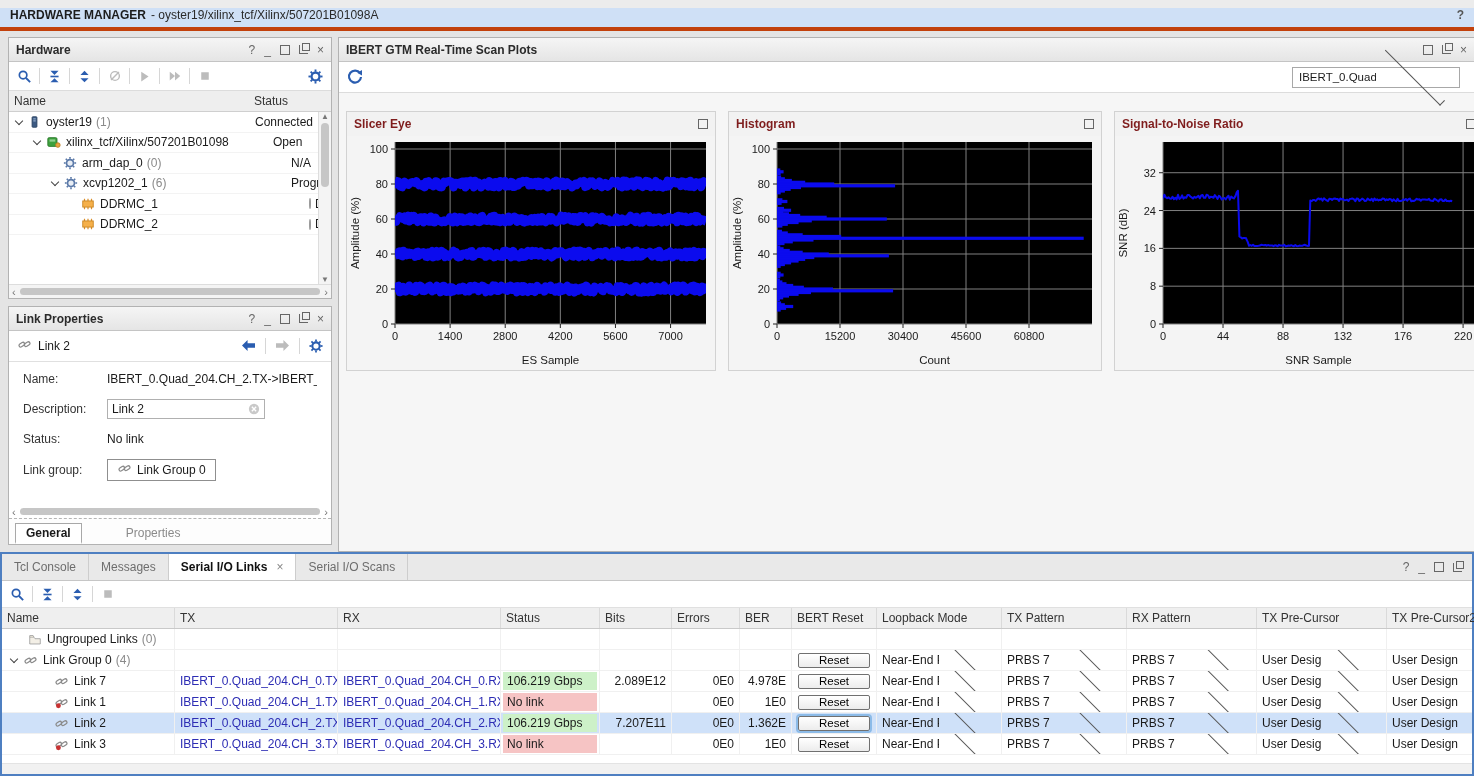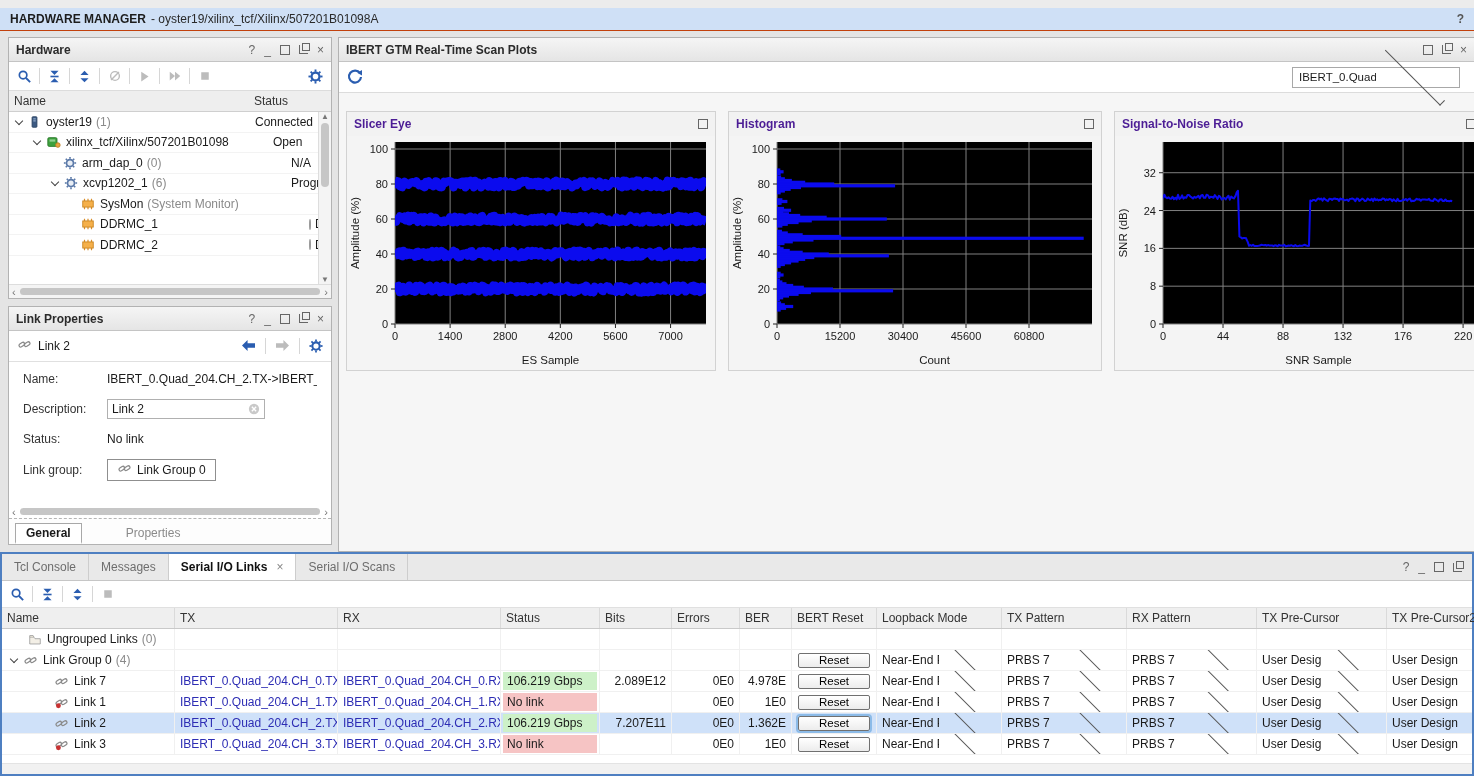--- a/index.html
+++ b/index.html
@@ -1,18 +1,18 @@
 <!DOCTYPE html>
 <html><head>
 <meta charset="utf-8">
 <style>
   html,body{margin:0;padding:0;background:#fff;font-family:"Liberation Sans","DejaVu Sans",sans-serif;font-size:12px;color:#1a1a1a;}
   #app{position:relative;width:1474px;height:776px;overflow:hidden;background:#e8e8e8;}
   .top-strip{position:absolute;left:0;top:0;width:1474px;height:8px;background:#ececec;border-bottom:1px solid #c9c9c9;}
-  .titlebar{position:absolute;left:0;top:8px;width:1474px;height:23px;background:#cfe0f6;border-bottom:1px solid #c2410c;display:flex;align-items:center;padding:0 10px;box-sizing:border-box;}
+  .titlebar{position:absolute;left:0;top:8px;width:1474px;height:23px;background:#cfe0f6;border-bottom:4px solid #c2410c;display:flex;align-items:flex-start;padding:0 10px;box-sizing:border-box;}
   .titlebar b{font-weight:bold;color:#1c1c1c;}
   .titlebar .ctx{margin-left:5px;color:#2a2a2a;}
   .titlebar .help{margin-left:auto;color:#555;font-weight:bold;cursor:default;}
   .workspace{position:absolute;left:0;top:31px;width:1474px;height:521px;background:#e4e4e4;}
   .panel{position:absolute;background:#fff;border:1px solid #b2b2b2;display:flex;flex-direction:column;box-sizing:border-box;}
   .phead{height:24px;min-height:24px;background:linear-gradient(#f5f5f5,#e5e5e5);border-bottom:1px solid #c4c4c4;display:flex;align-items:center;padding:0 7px;font-weight:bold;color:#2b2b2b;box-sizing:border-box;}
   .winbtns{margin-left:auto;display:flex;gap:9px;color:#666;align-items:center;font-weight:normal;}
   .winbtns span{cursor:default;line-height:10px;}
   .ico-box{display:inline-block;width:8px;height:8px;border:1px solid #666;}
   .ico-float{position:relative;display:inline-block;width:8px;height:8px;border-left:1px solid #666;border-bottom:1px solid #666;}
@@ -44,21 +44,21 @@
   .lp-chipbtn{display:inline-flex;align-items:center;gap:5px;border:1px solid #8f8f8f;height:20px;padding:0 9px;background:#fff;}
   .lp-tabs{height:25px;min-height:25px;display:flex;align-items:flex-end;padding-left:6px;gap:14px;border-top:1px dashed #b5b5b5;background:#fdfdfd;}
   .lp-tab-sel{border:1px solid #a8a8a8;border-bottom:2px solid #fff;background:#fff;font-weight:bold;padding:2px 10px;}
   .lp-tab{color:#8a8a8a;padding:2px 4px 4px;margin-left:26px;}
   
   .scan-body{flex:1;background:#f6f6f6;overflow:hidden;}
   .dropdown{margin-left:auto;width:168px;height:21px;border:1px solid #a8a8a8;background:#fff;display:flex;align-items:center;padding:0 6px;box-sizing:border-box;font-size:11.5px;}
   .dropdown span{flex:1;overflow:hidden;white-space:nowrap;}
   #charts-row{display:flex;gap:12px;padding:18px 0 0 7px;}
   .chart-panel{background:#f4f4f4;border:1px solid #d2d2d2;flex:none;}
-  .chart-head{height:24px;display:flex;align-items:center;padding:0 7px;font-weight:bold;color:#4c1d95;box-sizing:border-box;background:#f2f2f2;}
+  .chart-head{height:24px;display:flex;align-items:center;padding:0 7px;font-weight:bold;color:#7f1d1d;box-sizing:border-box;background:#f2f2f2;}
   .chart-head .mx{margin-left:auto;}
   
   .bottom-panel{position:absolute;left:0;top:552px;width:1474px;height:224px;background:#fff;border:2px solid #4e7fc1;box-sizing:border-box;display:flex;flex-direction:column;}
   .btabs{height:26px;min-height:26px;background:#e9e9e9;border-bottom:1px solid #c6c6c6;display:flex;align-items:stretch;}
   .btab{display:flex;align-items:center;padding:0 12px;color:#6d6d6d;border-right:1px solid #cdcdcd;}
   .btab.sel{background:#fff;color:#111;font-weight:bold;}
   .btab .x{margin-left:9px;color:#888;font-weight:normal;}
   .btabs .winbtns{margin-left:auto;padding-right:10px;}
   .btoolbar{height:26px;min-height:26px;display:flex;align-items:center;padding:0 4px;border-bottom:1px solid #e0e0e0;background:#fff;}
   .t-head{display:flex;height:20px;min-height:20px;background:#efefef;border-bottom:1px solid #c9c9c9;color:#333;align-items:center;}
@@ -247,40 +247,20 @@
                     <line x1="3.2" y1="12.8" x2="4.7" y2="11.3"></line>
                     <line x1="11.3" y1="4.7" x2="12.8" y2="3.2"></line>
                   </g>
                 </svg>
               </span>
         <span>xcvp1202_1</span>
         <span class="dim">(6)</span>
       </span>
       <span class="hw-status">
         Programmed
-      </span>
-    </div>
-          <div class="hw-row">
-      <span class="hw-name" style="padding-left:60px">
-        <span style="width:12px;display:inline-block"></span>
-        <span style="display:inline-flex;margin-right:5px">
-                <svg width="14" height="14" viewBox="0 0 16 16">
-                  <g stroke="#d98e2b" stroke-width="1.4">
-                    <line x1="4" y1="2" x2="4" y2="14"></line>
-                    <line x1="8" y1="2" x2="8" y2="14"></line>
-                    <line x1="12" y1="2" x2="12" y2="14"></line>
-                  </g>
-                  <rect x="2" y="4.5" width="12" height="7" fill="#f5b04a" stroke="#c8831f"></rect>
-                </svg>
-              </span>
-        <span>SysMon</span>
-        <span class="dim">(System Monitor)</span>
-      </span>
-      <span class="hw-status">
-        
       </span>
     </div>
           <div class="hw-row">
       <span class="hw-name" style="padding-left:60px">
         <span style="width:12px;display:inline-block"></span>
         <span style="display:inline-flex;margin-right:5px">
                 <svg width="14" height="14" viewBox="0 0 16 16">
                   <g stroke="#d98e2b" stroke-width="1.4">
                     <line x1="4" y1="2" x2="4" y2="14"></line>
                     <line x1="8" y1="2" x2="8" y2="14"></line>

